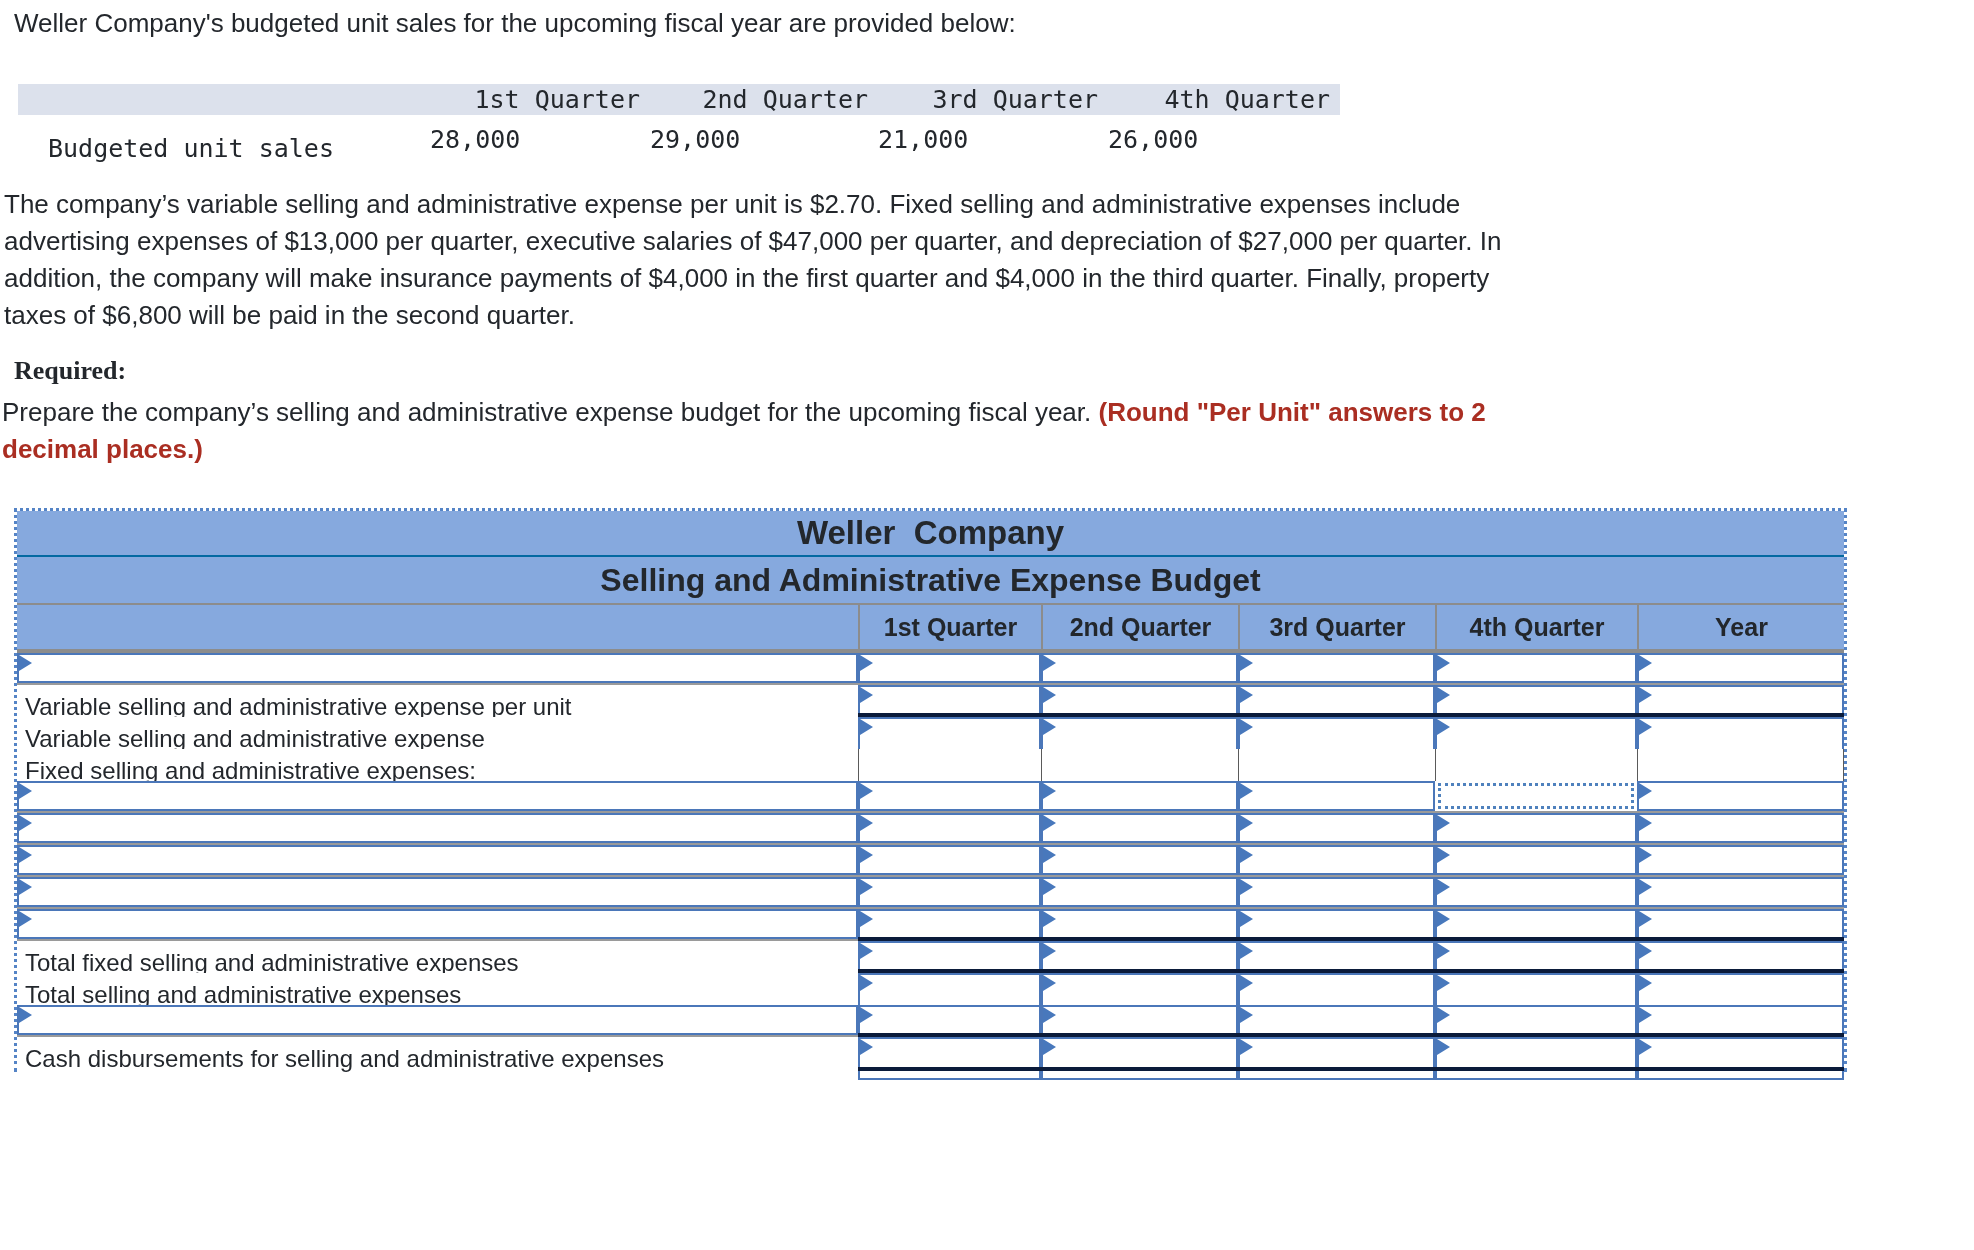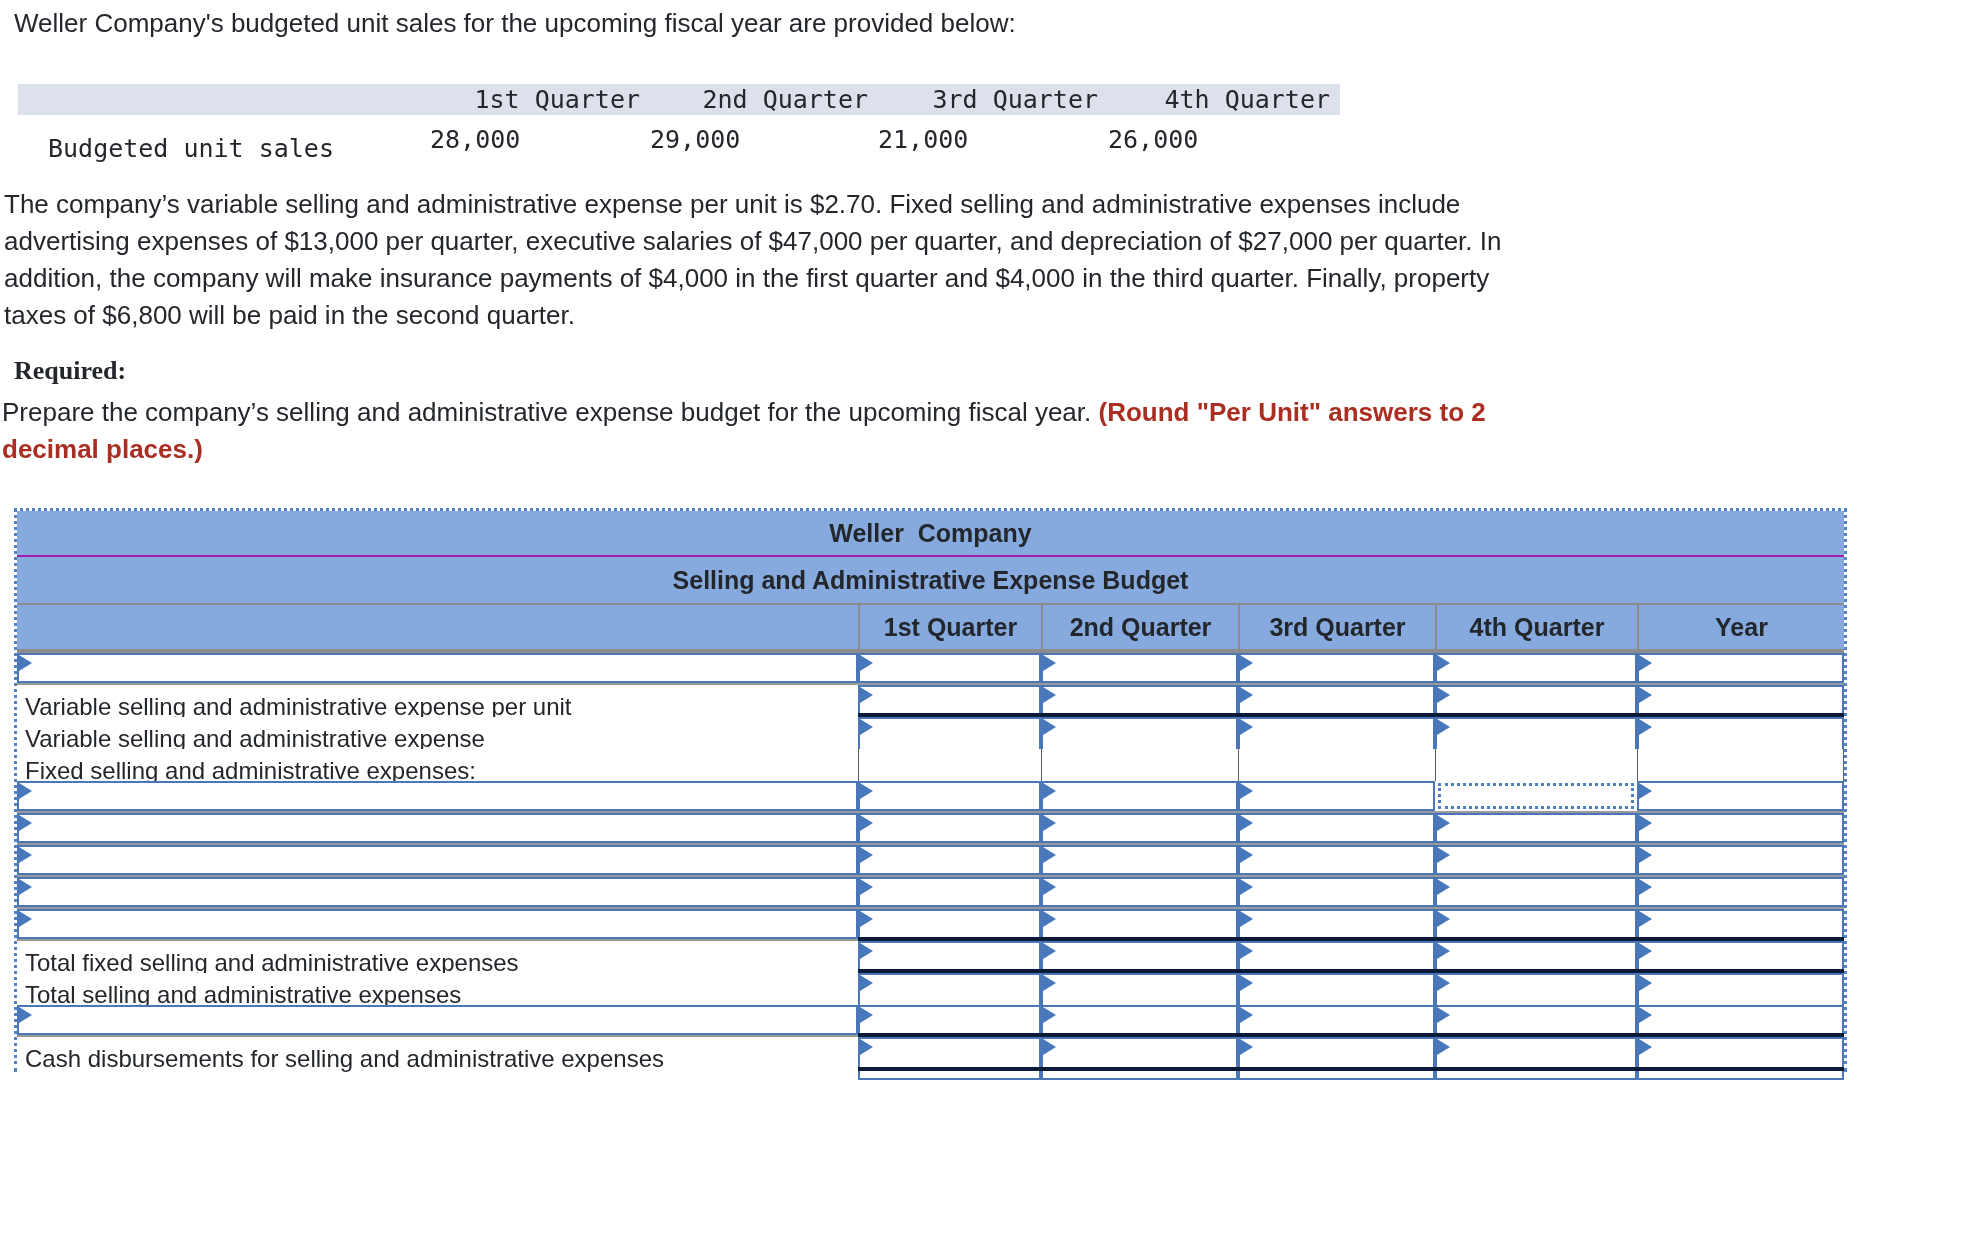--- a/index.html
+++ b/index.html
@@ -22,23 +22,23 @@
 
   .para { position:absolute; left:4px; top:186px; font-size:26px; line-height:37px; }
 
   .req-h { position:absolute; left:14px; top:356px; font-size:26px; font-weight:bold;font-family:Liberation Serif, serif; }
   .req-p { position:absolute; left:2px; top:394px; font-size:26px; line-height:37px; }
   .red   { color:#aa2e22; font-weight:bold; }
 
   
   .budget { position:absolute; left:14px; top:508px; width:1833px;
             border:3px dotted #5584c6; background:#fff; }
-  .t-title { background:#86a9de; text-align:center; font-weight:bold; font-size:25px;
-             height:46px; line-height:44px; border-bottom:2px solid #a21caf; white-space:pre; }
-  .t-sub   { background:#86a9de; text-align:center; font-weight:bold; font-size:25px;
+  .t-title { background:#86a9de; text-align:center; font-weight:bold; font-size:33px;
+             height:46px; line-height:44px; border-bottom:2px solid #0369a1; white-space:pre; }
+  .t-sub   { background:#86a9de; text-align:center; font-weight:bold; font-size:32px;
              height:48px; line-height:46px; border-bottom:2px solid #8c8c8c; }
   .t-cols  { display:grid; grid-template-columns:841px 183px 197px 197px 202px 207px;
              background:#86a9de; height:48px; border-bottom:4px solid #8c8c8c; }
   .hc { text-align:center; line-height:44px; font-weight:bold; font-size:25px;
         border-left:2px solid #8c8c8c; }
   .hc:first-child { border-left:none; }
 
   .brow { position:relative; display:grid; grid-template-columns:841px 183px 197px 197px 202px 207px;
           height:32px; border-bottom:2px solid #9a9a9a; }
   .brow:last-child { border-bottom:none; }

